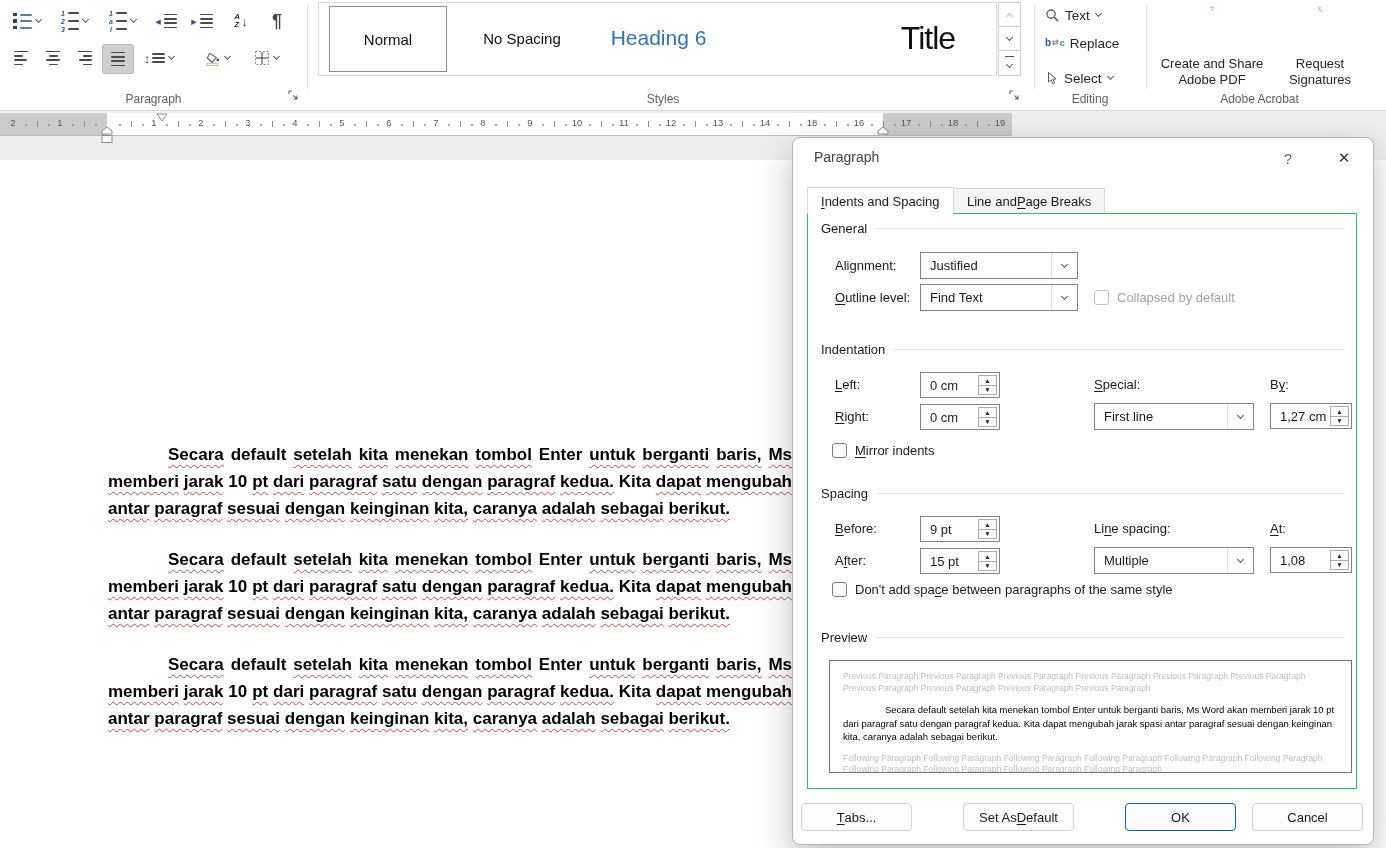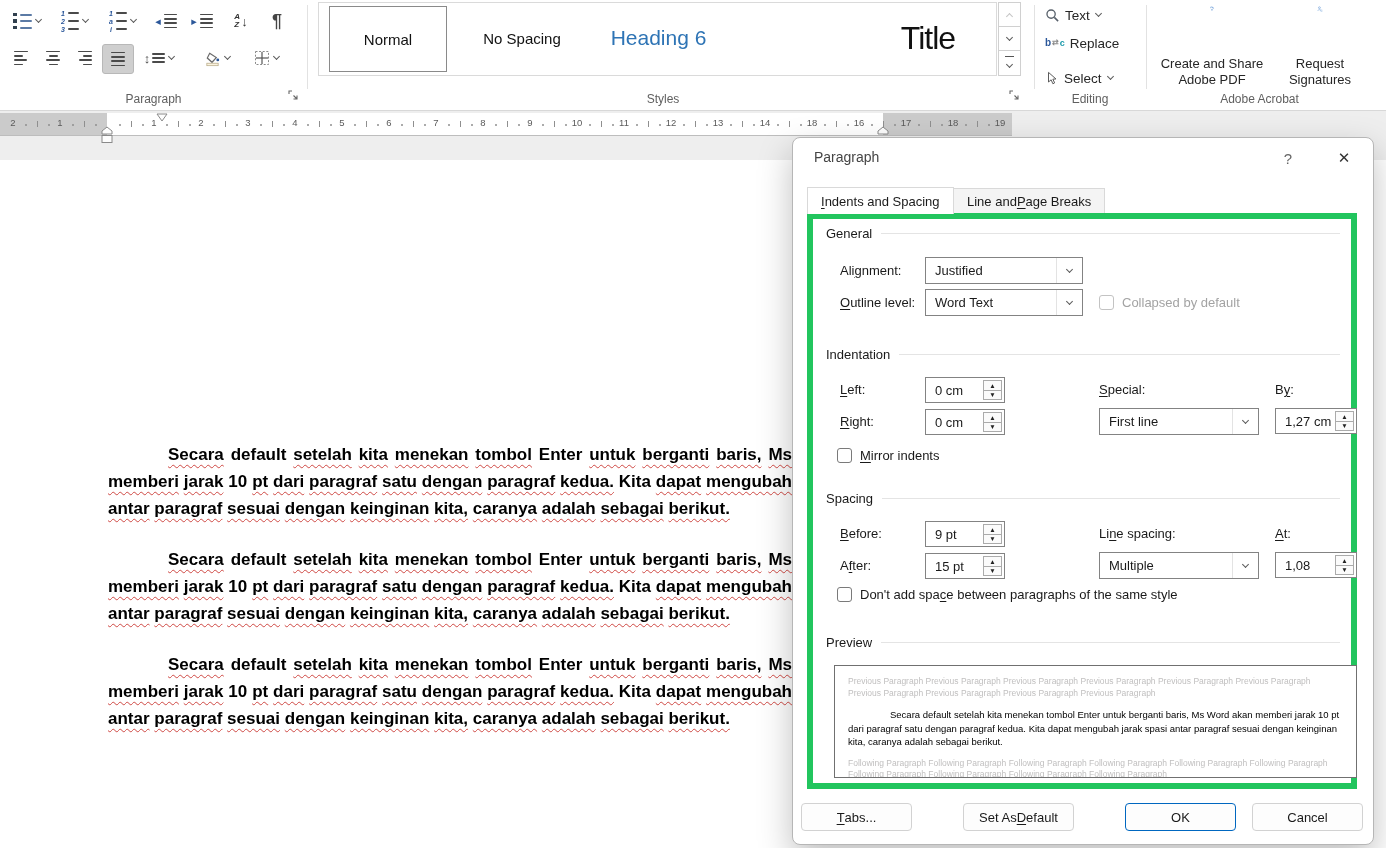--- a/index.html
+++ b/index.html
@@ -68,21 +68,21 @@
       text-decoration-thickness:1px;text-underline-offset:4px;}
   
   .dialog{position:absolute;left:792px;top:137px;width:580px;height:706px;background:#fff;
           border:1px solid #b6b6b6;border-radius:8px;box-shadow:0 14px 34px rgba(0,0,0,.25);}
   .dtitle{position:absolute;left:21px;top:11px;font-size:14px;color:#454545;}
   .dhelp{position:absolute;right:74px;top:9px;width:22px;height:22px;font-size:15px;color:#666;display:flex;align-items:center;justify-content:center;}
   .dclose{position:absolute;right:16px;top:7px;width:26px;height:26px;font-size:15px;color:#333;display:flex;align-items:center;justify-content:center;}
   .tab{position:absolute;top:50px;height:26px;font-size:13px;display:flex;align-items:center;
        padding:0 13px;border:1px solid #d9d9d9;background:#f4f4f4;color:#1a1a1a;box-sizing:border-box;}
   .tab.active{background:#fff;border-bottom:none;height:27px;top:49px;z-index:3;}
-  .pane{position:absolute;left:14px;top:75px;width:550px;height:576px;border:6px solid #22c55e;background:#fff;box-sizing:border-box;z-index:2;}
+  .pane{position:absolute;left:14px;top:75px;width:550px;height:576px;border:1px solid #22c55e;background:#fff;box-sizing:border-box;z-index:2;}
   .sect{position:absolute;left:13px;right:11px;display:flex;align-items:center;gap:9px;}
   .sect .h{font-size:13px;color:#1a1a1a;white-space:nowrap;}
   .sect .ln{flex:1;height:1px;background:#e4e4e4;}
   .flabel{position:absolute;font-size:13px;color:#1a1a1a;white-space:nowrap;}
   .flabel u,.tab u,.fbtn u,.cblabel u{text-decoration:underline;text-underline-offset:2px;}
   .combo{position:absolute;height:27px;border:1px solid #838383;background:#fff;font-size:13px;color:#1a1a1a;
          display:flex;align-items:center;padding-left:9px;box-sizing:border-box;}
   .combo .cbx{position:absolute;right:0;top:0;bottom:0;width:25px;border-left:1px solid #e3e3e3;display:flex;align-items:center;justify-content:center;}
   .spin{position:absolute;height:26px;border:1px solid #838383;background:#fff;font-size:13px;color:#1a1a1a;
         display:flex;align-items:center;padding-left:9px;box-sizing:border-box;}
@@ -544,21 +544,21 @@
     </div>
     <div class="flabel" style="left:27px;top:44px;">Ali<u>g</u>nment:</div>
     <div class="combo" style="left:112px;top:38px;width:158px;">
       <span>Justified</span>
       <span class="cbx">
           <span class="chv"></span>
         </span>
     </div>
     <div class="flabel" style="left:27px;top:76px;"><u>O</u>utline level:</div>
     <div class="combo" style="left:112px;top:70px;width:158px;">
-      <span>Word Text</span>
+      <span>Find Text</span>
       <span class="cbx">
           <span class="chv"></span>
         </span>
     </div>
     <div class="cb disabled" style="left:286px;top:76px;"></div>
     <div class="cblabel disabled" style="left:309px;top:76px;">Collapsed by default</div>
 
     <div class="sect" style="top:128px;">
       <span class="h">Indentation</span>
         <span class="ln"></span>

